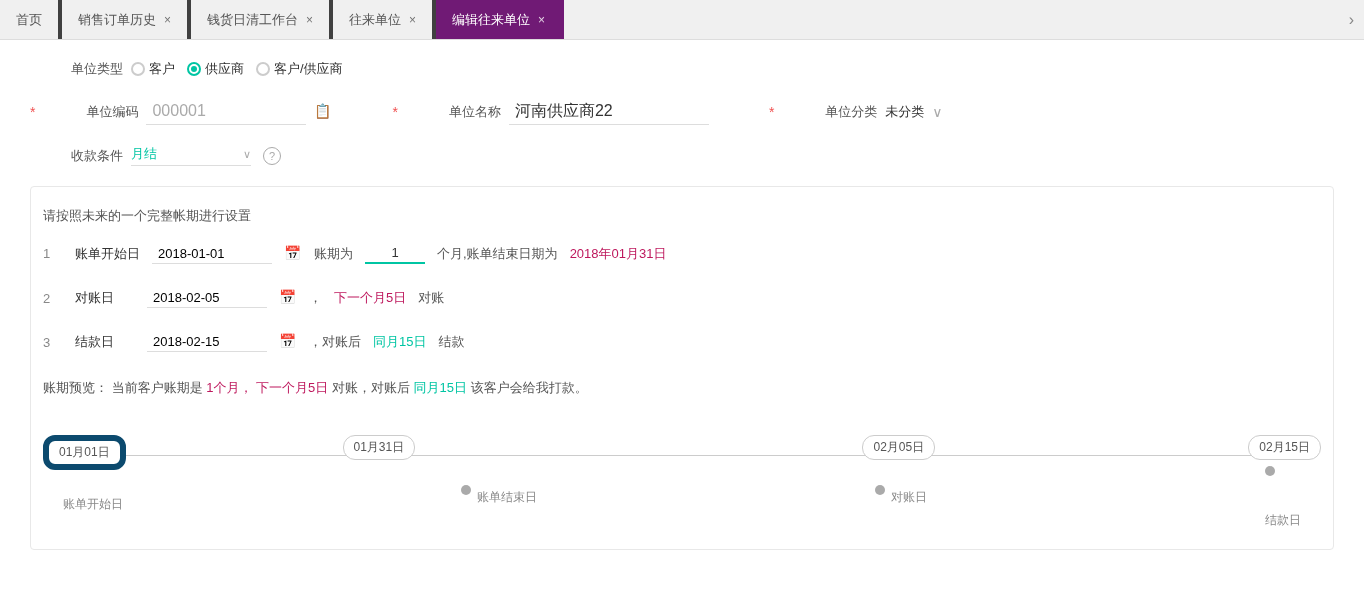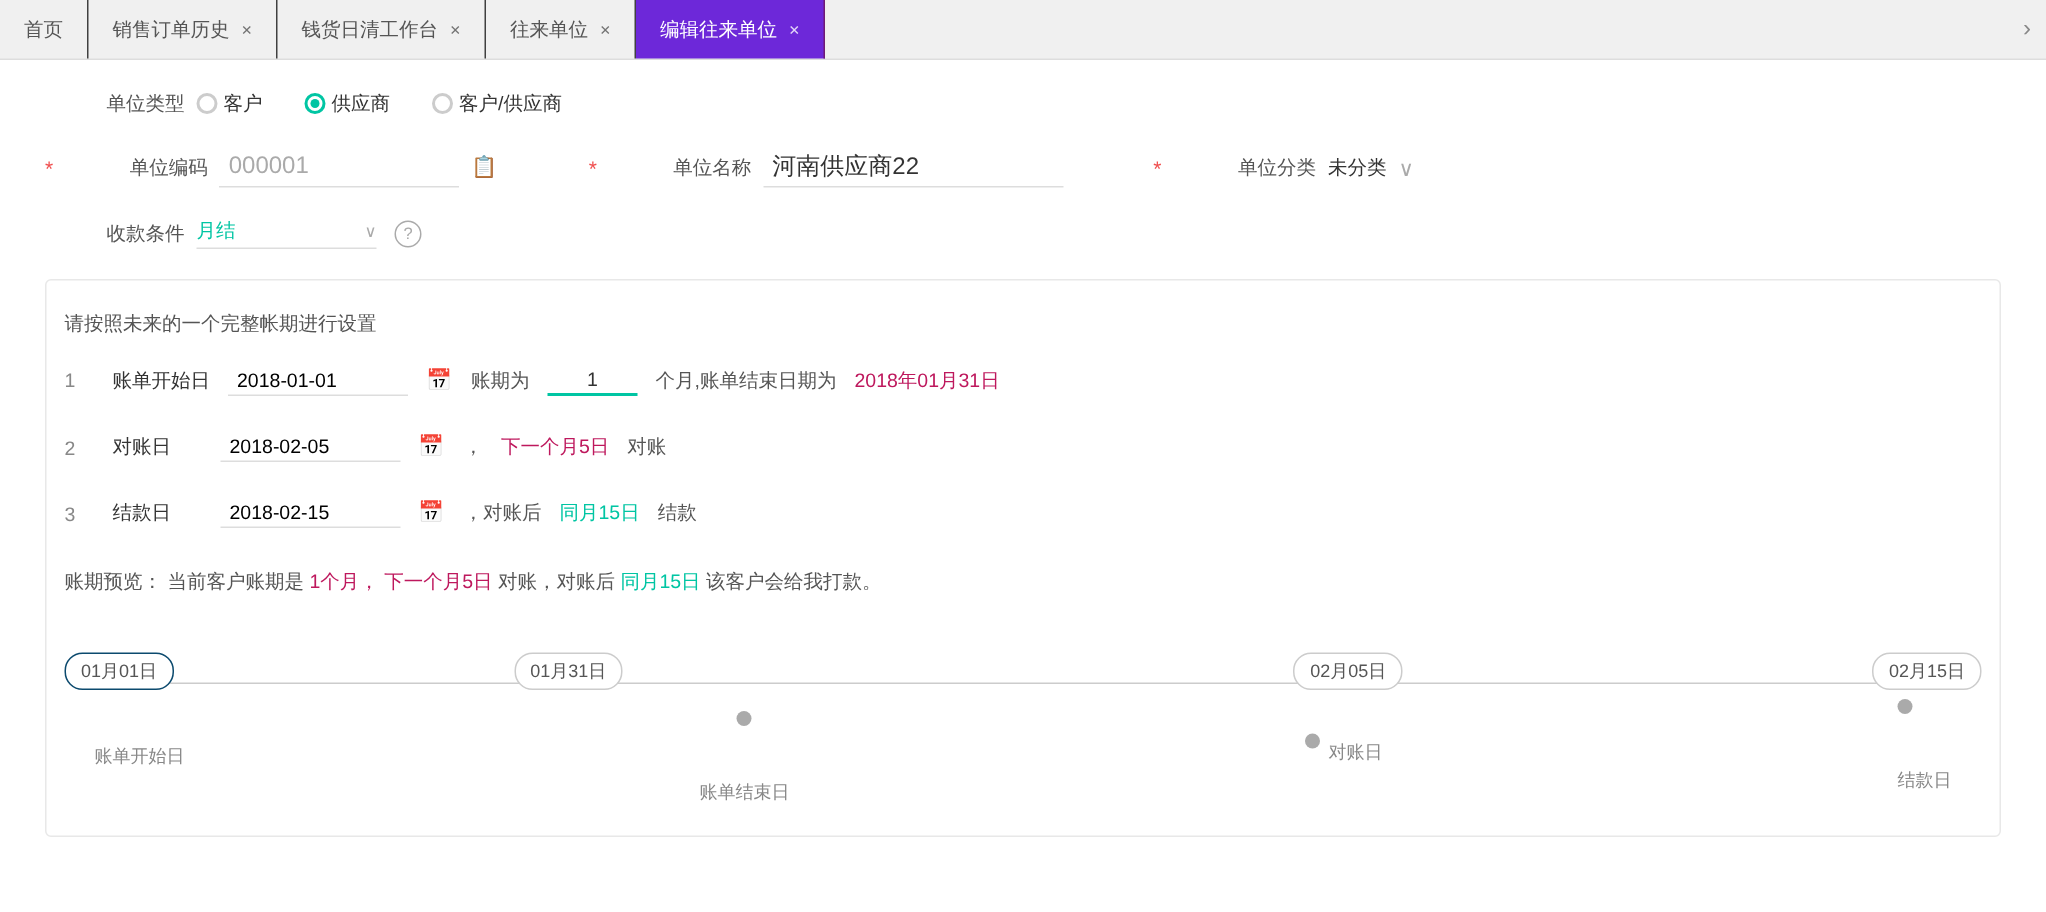--- a/index.html
+++ b/index.html
@@ -6,26 +6,26 @@
     body { font-family: 'Microsoft YaHei', 'PingFang SC', sans-serif; font-size: 14px; color: #333; background: #f5f5f5; }
 
     
     .tab-bar {
       display: flex; align-items: stretch;
       background: #f0f0f0; border-bottom: 1px solid #ddd;
       height: 40px;
     }
     .tab {
       display: flex; align-items: center; padding: 0 16px;
-      cursor: pointer; border-right: 1px solid #404040;
+      cursor: pointer; border-right: 4px solid #404040;
       font-size: 13px; color: #555; white-space: nowrap;
       position: relative; user-select: none;
     }
     .tab.active {
-      background: #6d28d9; color: #fff; border-right: 1px solid #701a75;
+      background: #701a75; color: #fff; border-right: 3px solid #701a75;
     }
     .tab .close-btn {
       margin-left: 8px; font-size: 12px; cursor: pointer;
       color: inherit; opacity: 0.8;
     }
     .tab-expand {
       margin-left: auto; display: flex; align-items: center;
       padding: 0 10px; cursor: pointer; font-size: 16px; color: #888;
     }
 
@@ -38,21 +38,21 @@
     .form-row {
       display: flex; align-items: center; margin-bottom: 20px; gap: 20px;
     }
     .form-item {
       display: flex; align-items: center; gap: 8px;
     }
     .form-label { color: #555; font-size: 13px; white-space: nowrap; margin-left: 41px; }
     .required-star { color: #f05050; margin-right: 2px; }
 
     
-    .radio-group { display: flex; align-items: center; gap: 28px; }
+    .radio-group { display: flex; align-items: center; gap: 12px; }
     .radio-item { display: flex; align-items: center; gap: 4px; cursor: pointer; font-size: 13px; }
     .radio-circle {
       width: 14px; height: 14px; border-radius: 50%;
       border: 2px solid #ccc; display: inline-block; position: relative;
     }
     .radio-circle.checked { border-color: #00c5a3; }
     .radio-circle.checked::after {
       content: ''; width: 6px; height: 6px; border-radius: 50%;
       background: #00c5a3; position: absolute; top: 2px; left: 2px;
     }
@@ -255,25 +255,25 @@
       <span class="highlight-green"> 同月15日</span>
       <span> 该客户会给我打款。</span>
     </div>
 
     <div style="position:relative; margin-top: 36px; padding: 0 20px;">
       <div style="position:absolute; left:20px; right:20px; top: 20px; height:1px; background:#ccc;"></div>
       <div style="display:flex; justify-content:space-between; position:relative; z-index:1;">
 
         <div style="display:flex;flex-direction:column;align-items:center;gap:6px;">
           <div style="width:10px;height:10px;border-radius:50%;background:#aaa;margin-top:15px;"></div>
-          <div class="timeline-chip" style="position:absolute;top:0;left:-20px;background:#fff;border:1px solid #0c4a6e;border-radius:12px;padding:3px 10px;font-size:12px;color:#555;white-space:nowrap;">01月01日</div>
+          <div class="timeline-chip" style="position:absolute;top:0;left:-20px;background:#fff;border:6px solid #0c4a6e;border-radius:12px;padding:3px 10px;font-size:12px;color:#555;white-space:nowrap;">01月01日</div>
           <div style="margin-top:30px;font-size:12px;color:#888;">账单开始日</div>
         </div>
 
-        <div style="display:flex;flex-direction:column;align-items:center;gap:6px;margin-top:24px;">
+        <div style="display:flex;flex-direction:row;align-items:center;gap:6px;">
           <div style="width:10px;height:10px;border-radius:50%;background:#aaa;margin-top:15px;"></div>
           <div class="timeline-chip" style="position:absolute;top:0;left:calc(25% - 30px);background:#fff;border:1px solid #ccc;border-radius:12px;padding:3px 10px;font-size:12px;color:#555;white-space:nowrap;">01月31日</div>
           <div style="margin-top:30px;font-size:12px;color:#888;">账单结束日</div>
         </div>
 
         <div style="display:flex;flex-direction:row;align-items:center;gap:6px;">
           <div style="width:10px;height:10px;border-radius:50%;background:#aaa;margin-top:15px;"></div>
           <div class="timeline-chip" style="position:absolute;top:0;left:calc(67% - 30px);background:#fff;border:1px solid #ccc;border-radius:12px;padding:3px 10px;font-size:12px;color:#555;white-space:nowrap;">02月05日</div>
           <div style="margin-top:30px;font-size:12px;color:#888;">对账日</div>
         </div>

